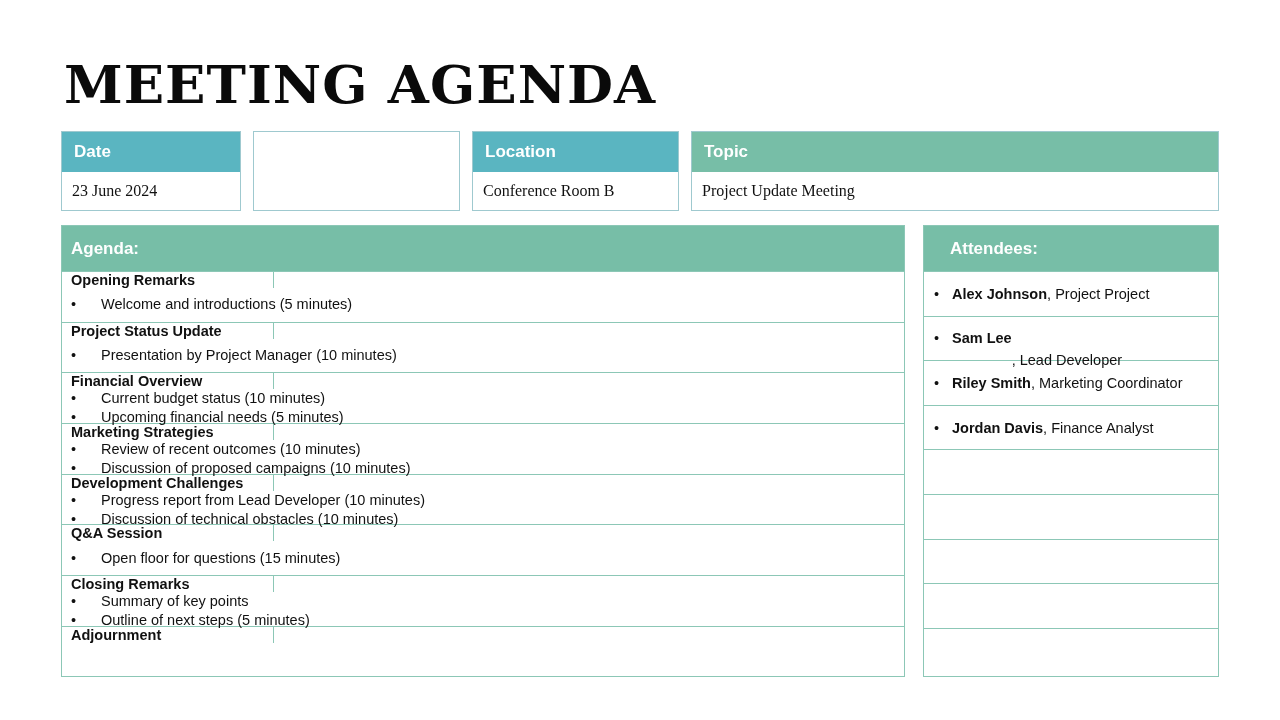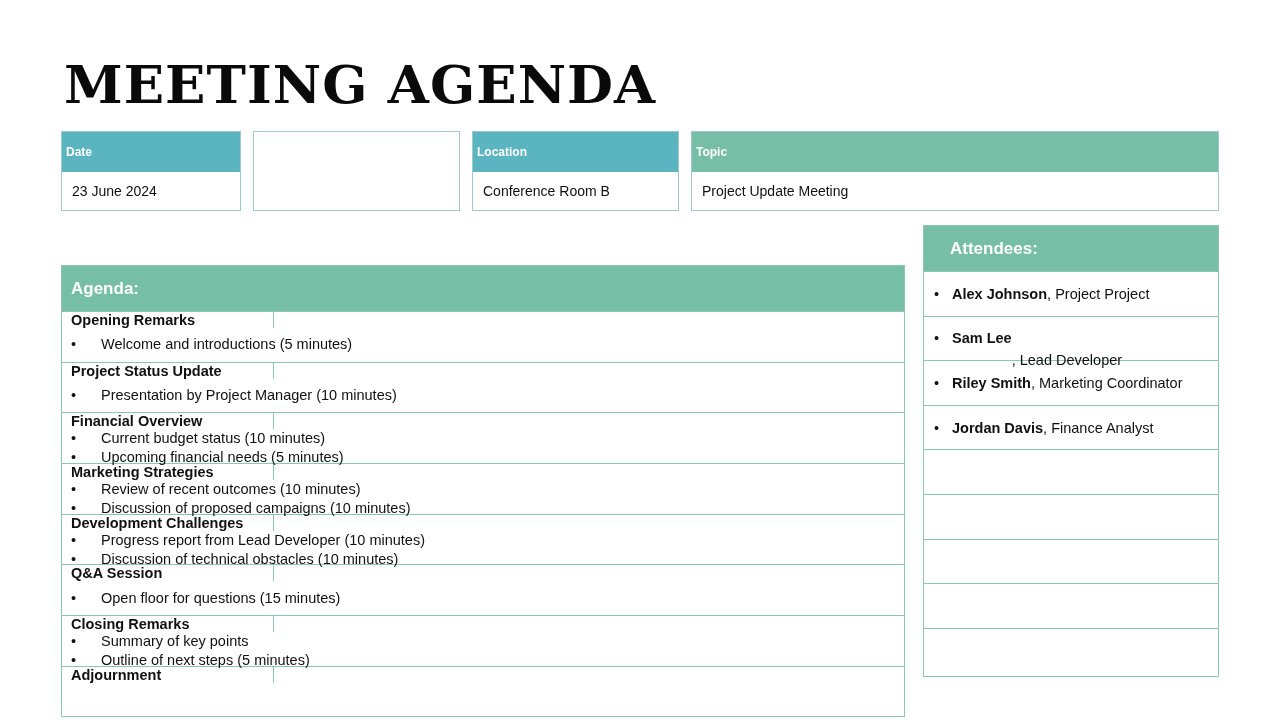--- a/index.html
+++ b/index.html
@@ -11,34 +11,33 @@
       font-family: "DejaVu Serif", serif; font-weight: 900;
       font-size: 53px; letter-spacing: 1px; color: #0a0a0a;
       transform: scaleY(0.98); line-height: 1;
     }
 
     .info-box {
       position: absolute; top: 131px; height: 80px;
       border: 1.5px solid #9fc9cf; background: #fff;
     }
     .info-box .hd {
-      height: 40px; padding-left: 4px; line-height: 40px;
-      color: #fff; font-weight: bold; font-size: 12px;
+      height: 40px; padding-left: 12px; line-height: 40px;
+      color: #fff; font-weight: bold; font-size: 17px;
     }
     .info-box .val {
       height: 38px; padding-left: 10px; line-height: 38px;
-      font-size: 14px; color: #111;
+      font-size: 16px; color: #111; font-family: Liberation Serif, serif;
     }
     .teal { background: #5ab5c1; }
     .green { background: #77bea7; }
 
     .agenda {
       position: absolute; left: 61px; top: 225px; width: 844px; height: 452px;
       border: 1.5px solid #8cc7b6;
-      margin-top: 40px;
     }
     .agenda .hd {
       height: 45px; background: #77bea7; color: #fff; font-weight: bold;
       font-size: 17px; line-height: 45px; padding-left: 9px;
     }
     .agenda .row {
       display: flex; height: 50.7px; border-top: 1.5px solid #8cc7b6; flex-direction: column;
     }
     .agenda .cell-item {
       width: 212px; border-right: 1.5px solid #8cc7b6;

